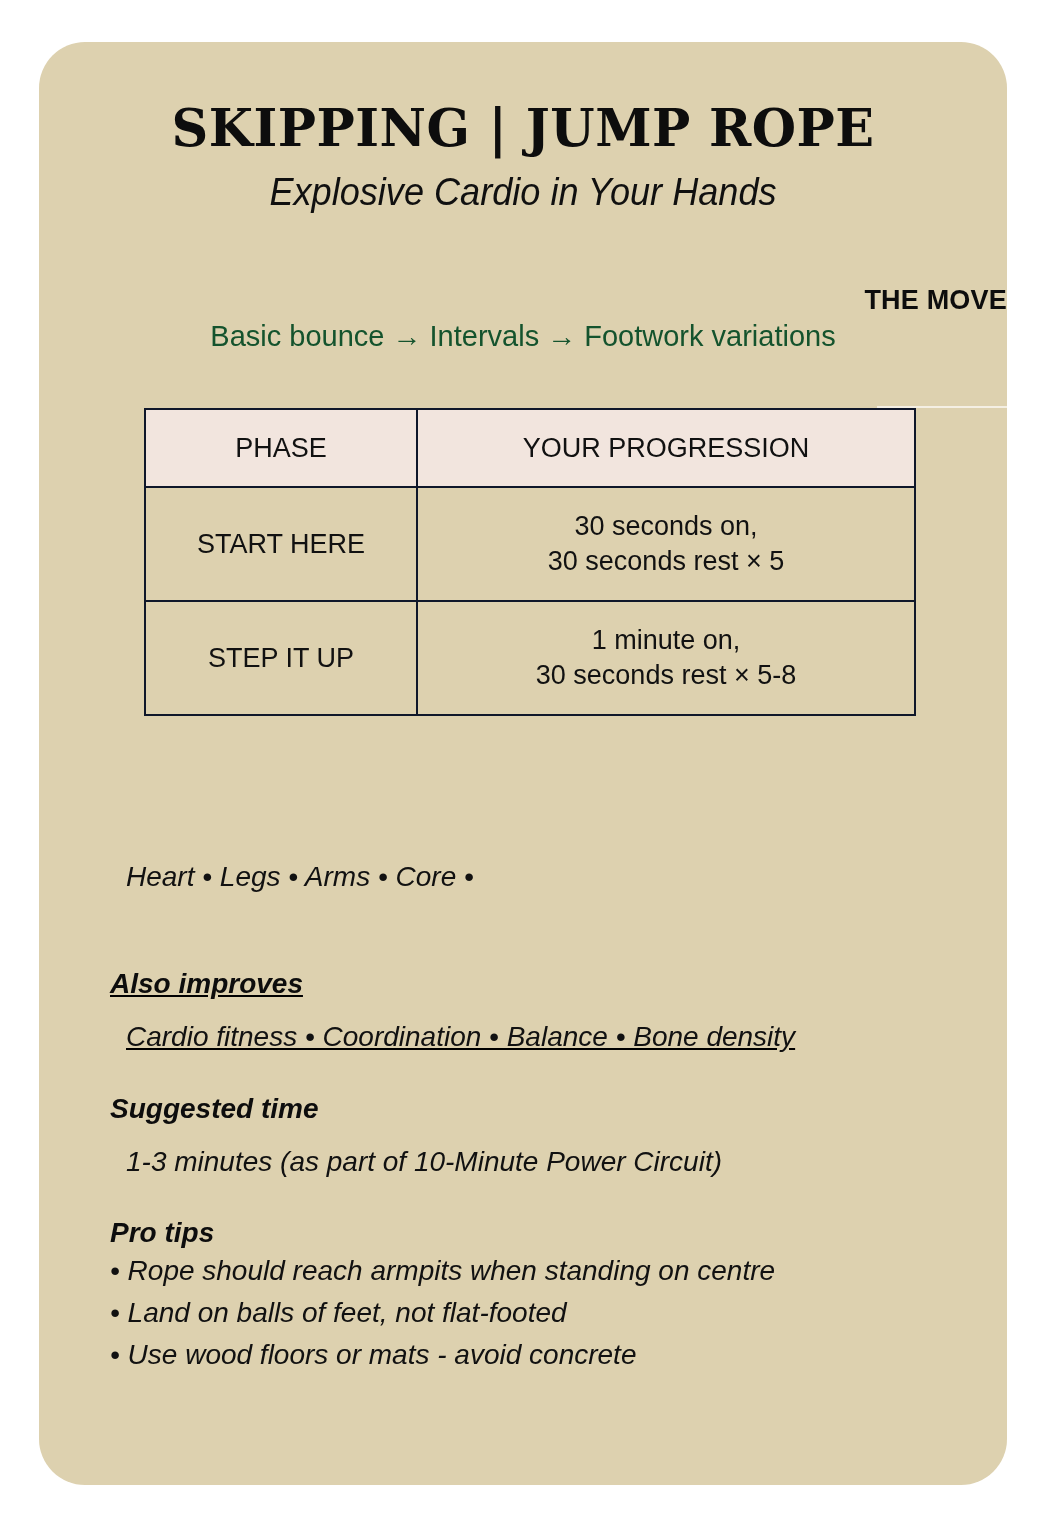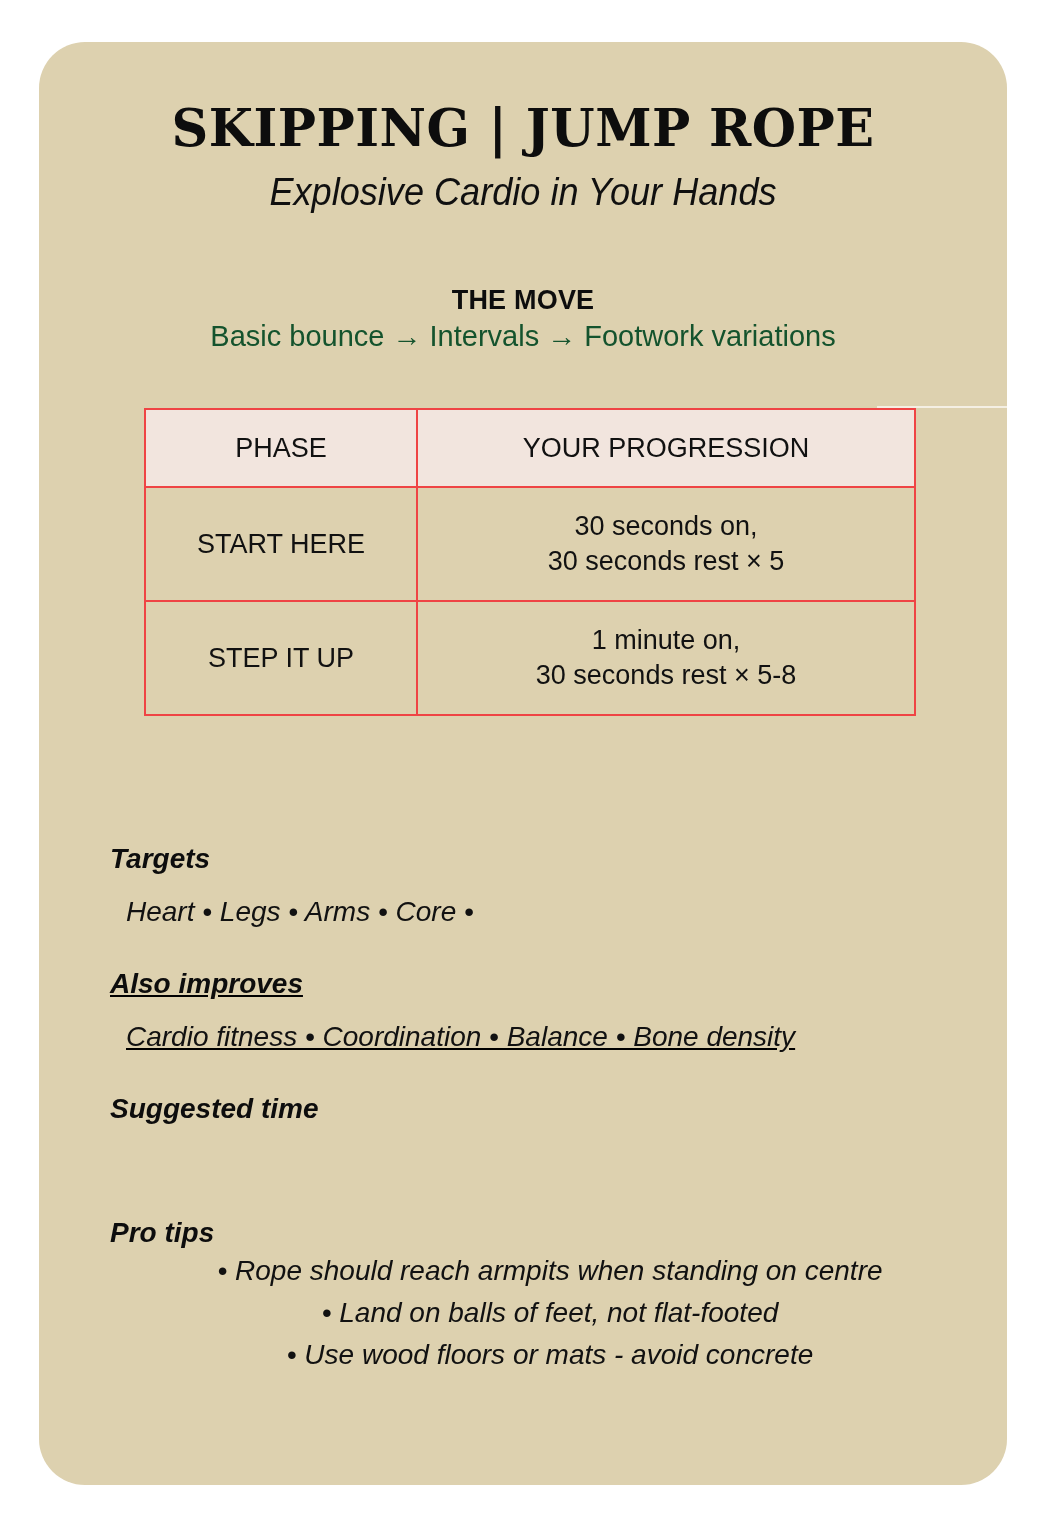--- a/index.html
+++ b/index.html
@@ -75,21 +75,21 @@
     white-space: nowrap;
     transform: scaleX(0.95);
   }
 
   
   .move-label {
     position: absolute;
     left: 0;
     top: 243px;
     width: 968px;
-    text-align: center;
+    text-align: right;
     font-weight: 700;
     font-size: 27px;
     color: #0d0d0d;
     letter-spacing: 0.2px;
     white-space: nowrap;
   }
   .move-sequence {
     position: absolute;
     left: 0;
     top: 278px;
@@ -104,21 +104,21 @@
   
   #progression-table {
     position: absolute;
     left: 105px;
     top: 366px;
     width: 734px;
     border-collapse: collapse;
     table-layout: fixed;
   }
   #progression-table td {
-    border: 2px solid #ef4444;
+    border: 2px solid #0f172a;
     text-align: center;
     vertical-align: middle;
     color: #111111;
     font-size: 27px;
     line-height: 1.28;
     padding: 6px 8px;
   }
   #progression-table .col-phase { width: 254px; }
   #progression-table .col-prog  { width: 480px; }
 
@@ -157,21 +157,20 @@
     white-space: nowrap;
   }
   .section .tip-line {
     margin: 0;
     font-style: italic;
     font-weight: 400;
     font-size: 28px;
     color: #111111;
     line-height: 1.5;
     white-space: nowrap;
-    text-align: center;
   }
 
   #sec-targets   { top: 799px; }
   #sec-improves  { top: 924px; text-decoration: underline; }
   #sec-time      { top: 1049px; }
   #sec-protips   { top: 1173px; }
 </style>
 </head>
 <body>
 
@@ -205,31 +204,31 @@
           <td class="col-phase">STEP IT UP</td>
           <td class="col-prog">
             <div>1 minute on,</div>
             <div>30 seconds rest × 5-8</div>
           </td>
         </tr>
       </tbody>
     </table>
 
     <div class="section" id="sec-targets">
-      <h3>Targets</h3>
       <p class="body-line">Heart • Legs • Arms • Core •</p>
     </div>
 
     <div class="section" id="sec-improves">
       <h3>Also improves</h3>
       <p class="body-line">Cardio fitness • Coordination • Balance • Bone density</p>
     </div>
 
     <div class="section" id="sec-time">
       <h3>Suggested time</h3>
+      <p class="body-line">1-3 minutes (as part of 10-Minute Power Circuit)</p>
     </div>
 
     <div class="section" id="sec-protips">
       <h3>Pro tips</h3>
       <p class="tip-line">• Rope should reach armpits when standing on centre</p>
       <p class="tip-line">• Land on balls of feet, not flat-footed</p>
       <p class="tip-line">• Use wood floors or mats - avoid concrete</p>
     </div>
 
   </div>

